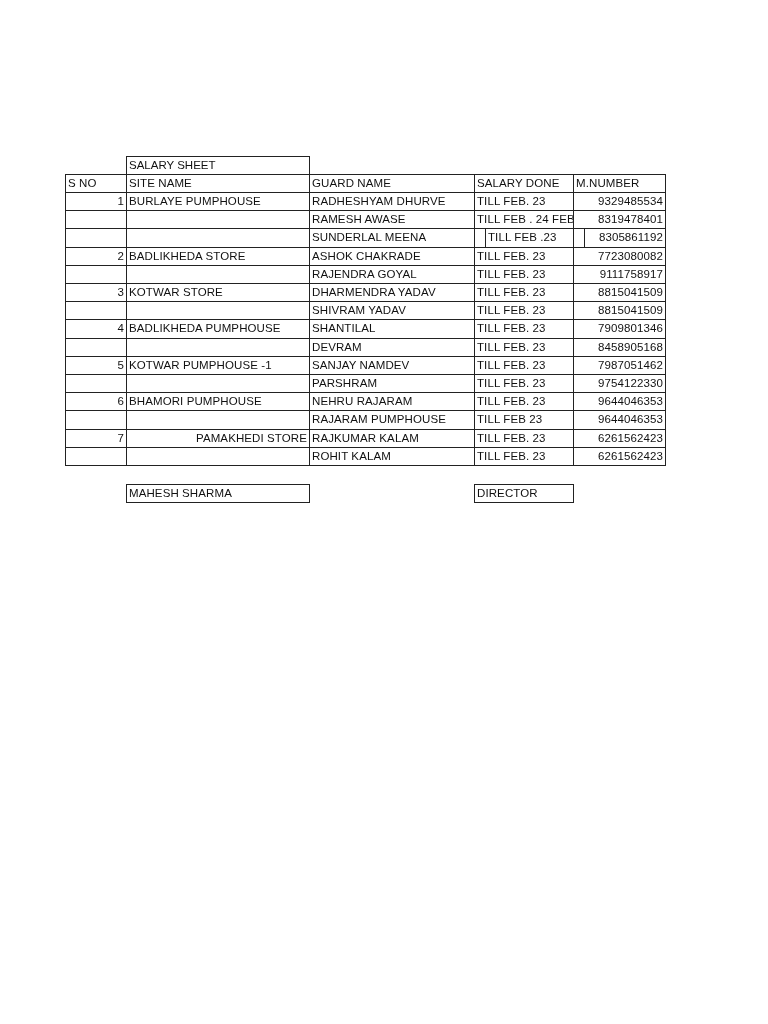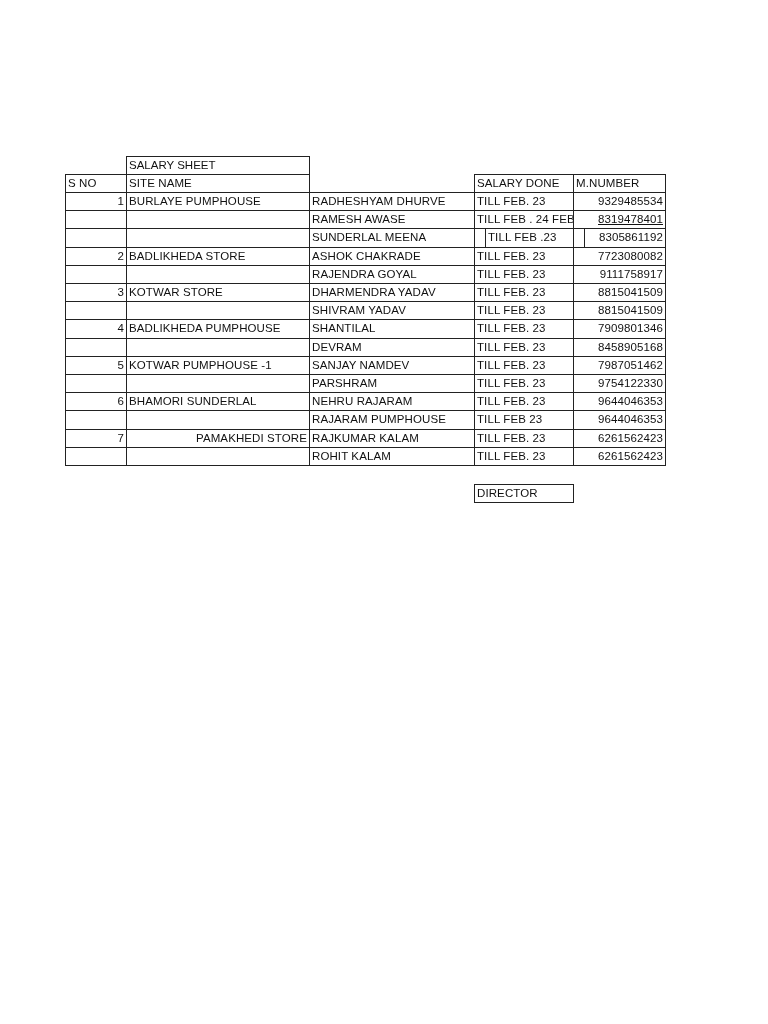--- a/index.html
+++ b/index.html
@@ -14,37 +14,38 @@
                 font-size: 11.5px; line-height: 17px; padding: 0 2px; font-weight: normal; }
 </style>
 </head>
 <body>
 
 <div class="sheet" id="sheet">
   <div class="title-cell" style="left:126px; top:156px; width:184px; height:19px;">SALARY SHEET</div>
 
   <div class="cell" style="left:65px; top:174px; width:62px; height:19px;">S NO</div>
   <div class="cell" style="left:126px; top:174px; width:184px; height:19px;">SITE NAME</div>
+  <div class="cell" style="left:309px; top:174px; width:166px; height:19px;">GUARD NAME</div>
   <div class="cell" style="left:474px; top:174px; width:100px; height:19px;">SALARY DONE</div>
   <div class="cell" style="left:573px; top:174px; width:93px; height:19px;">M.NUMBER</div>
 
   <div id="rows">
       <div>
         <div class="cell num" style="left: 65px; top: 192px; width: 62px; height: 19px;">1</div>
         <div class="cell" style="left: 126px; top: 192px; width: 184px; height: 19px;">BURLAYE  PUMPHOUSE</div>
         <div class="cell" style="left: 309px; top: 192px; width: 166px; height: 19px;">RADHESHYAM DHURVE</div>
         <div class="cell" style="left: 474px; top: 192px; width: 100px; height: 19px;">TILL FEB. 23</div>
         <div class="cell num" style="left: 573px; top: 192px; width: 93px; height: 19px;">9329485534</div>
       </div>
       <div>
         <div class="cell num" style="left: 65px; top: 210px; width: 62px; height: 19px;"></div>
         <div class="cell" style="left: 126px; top: 210px; width: 184px; height: 19px;"></div>
         <div class="cell" style="left: 309px; top: 210px; width: 166px; height: 19px;">RAMESH AWASE</div>
         <div class="cell" style="left: 474px; top: 210px; width: 100px; height: 19px;">TILL FEB . 24 FEB</div>
-        <div class="cell num" style="left: 573px; top: 210px; width: 93px; height: 19px; text-decoration: underline;">8319478401</div>
+        <div class="cell num" style="left: 573px; top: 210px; width: 93px; height: 19px;">8319478401</div>
       </div>
       <div>
         <div class="cell num" style="left: 65px; top: 228px; width: 62px; height: 20px;"></div>
         <div class="cell" style="left: 126px; top: 228px; width: 184px; height: 20px;"></div>
         <div class="cell" style="left: 309px; top: 228px; width: 166px; height: 20px;">SUNDERLAL MEENA</div>
         <div class="cell" style="left: 474px; top: 228px; width: 100px; height: 20px; margin-left: 11px;">TILL FEB .23</div>
         <div class="cell num" style="left: 573px; top: 228px; width: 93px; height: 20px;">8305861192</div>
       </div>
       <div>
         <div class="cell num" style="left: 65px; top: 247px; width: 62px; height: 19px;">2</div>
@@ -97,21 +98,21 @@
       </div>
       <div>
         <div class="cell num" style="left: 65px; top: 374px; width: 62px; height: 19px;"></div>
         <div class="cell" style="left: 126px; top: 374px; width: 184px; height: 19px;"></div>
         <div class="cell" style="left: 309px; top: 374px; width: 166px; height: 19px;">PARSHRAM</div>
         <div class="cell" style="left: 474px; top: 374px; width: 100px; height: 19px;">TILL FEB. 23</div>
         <div class="cell num" style="left: 573px; top: 374px; width: 93px; height: 19px;">9754122330</div>
       </div>
       <div>
         <div class="cell num" style="left: 65px; top: 392px; width: 62px; height: 19px;">6</div>
-        <div class="cell" style="left: 126px; top: 392px; width: 184px; height: 19px;">BHAMORI SUNDERLAL</div>
+        <div class="cell" style="left: 126px; top: 392px; width: 184px; height: 19px;">BHAMORI PUMPHOUSE</div>
         <div class="cell" style="left: 309px; top: 392px; width: 166px; height: 19px;">NEHRU RAJARAM</div>
         <div class="cell" style="left: 474px; top: 392px; width: 100px; height: 19px;">TILL FEB. 23</div>
         <div class="cell num" style="left: 573px; top: 392px; width: 93px; height: 19px;">9644046353</div>
       </div>
       <div>
         <div class="cell num" style="left: 65px; top: 410px; width: 62px; height: 20px;"></div>
         <div class="cell" style="left: 126px; top: 410px; width: 184px; height: 20px;"></div>
         <div class="cell" style="left: 309px; top: 410px; width: 166px; height: 20px;">RAJARAM PUMPHOUSE</div>
         <div class="cell" style="left: 474px; top: 410px; width: 100px; height: 20px;">TILL FEB 23</div>
         <div class="cell num" style="left: 573px; top: 410px; width: 93px; height: 20px;">9644046353</div>
@@ -125,14 +126,15 @@
       </div>
       <div>
         <div class="cell num" style="left: 65px; top: 447px; width: 62px; height: 19px;"></div>
         <div class="cell" style="left: 126px; top: 447px; width: 184px; height: 19px;"></div>
         <div class="cell" style="left: 309px; top: 447px; width: 166px; height: 19px;">ROHIT KALAM</div>
         <div class="cell" style="left: 474px; top: 447px; width: 100px; height: 19px;">TILL FEB. 23</div>
         <div class="cell num" style="left: 573px; top: 447px; width: 93px; height: 19px;">6261562423</div>
       </div>
     </div>
 
+  <div class="cell" style="left:126px; top:484px; width:184px; height:19px;">MAHESH SHARMA</div>
   <div class="cell" style="left:474px; top:484px; width:100px; height:19px;">DIRECTOR</div>
 </div>
 
 </body></html>

